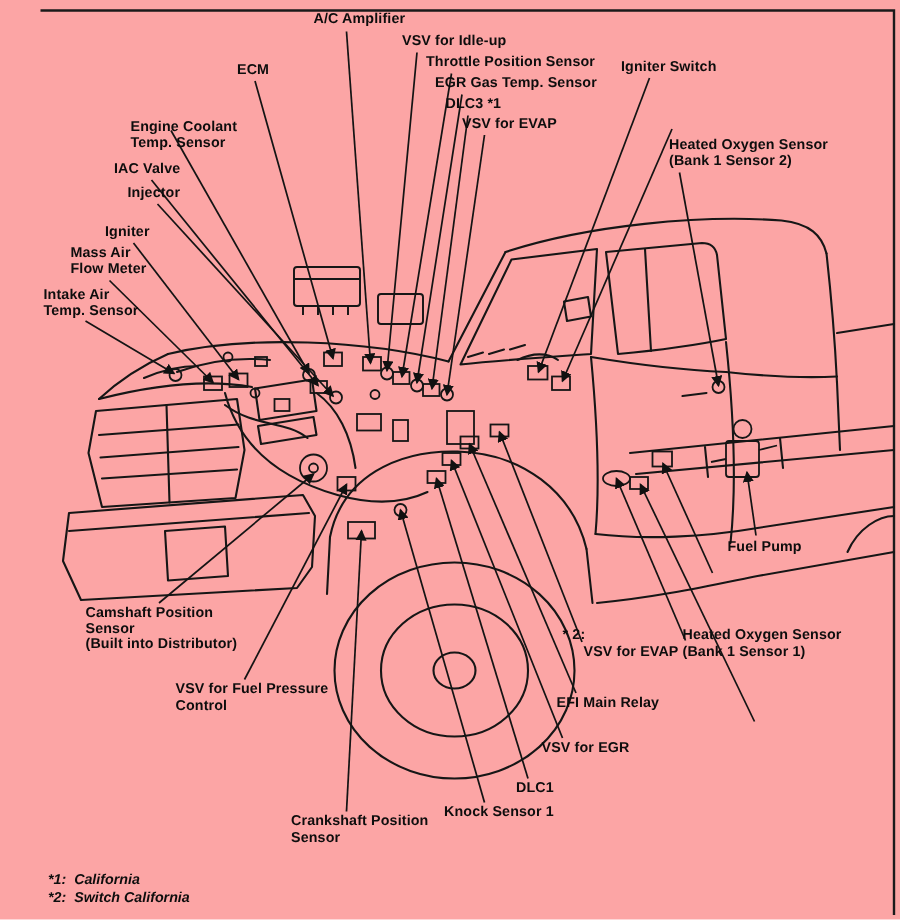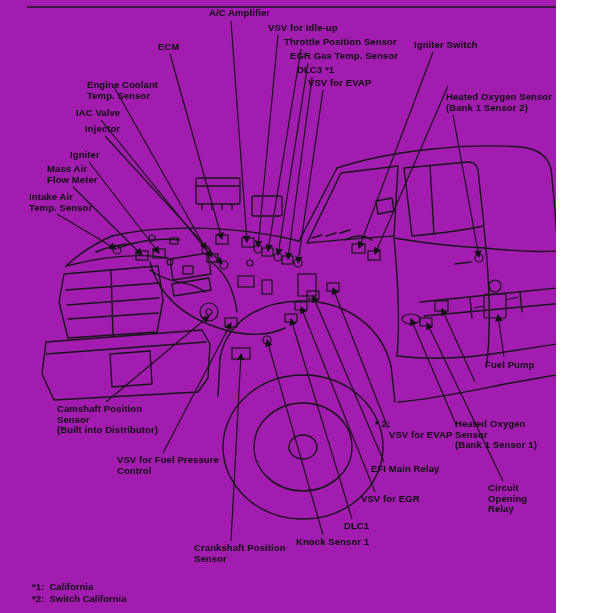--- a/index.html
+++ b/index.html
@@ -1,27 +1,27 @@
 <!DOCTYPE html>
 <html><head>
 <meta charset="utf-8">
 <style>
   html,body{margin:0;padding:0;background:#ffffff;}
   .page{
-    position:relative;width:556px;height:613px;background:#a21caf;
+    position:relative;width:600px;height:613px;background:#fca5a5;
     font-family:"Liberation Sans",sans-serif;overflow:hidden;color:#0d0d0d;
   }
   .page svg{position:absolute;left:0;top:0;z-index:1;}
   .lbl{
     position:absolute;z-index:2;font-size:9.5px;font-weight:bold;
     line-height:10.5px;letter-spacing:.1px;color:#0d0d0d;white-space:pre-line;
   }
   .fnote{
     position:absolute;z-index:2;font-size:9.5px;font-weight:bold;
-    line-height:11px;color:#0d0d0d;white-space:pre;
+    line-height:11px;color:#0d0d0d;white-space:pre;font-style:italic;
   }
 </style>
 </head>
 <body>
 
 <div class="page">
 
   <svg width="600" height="613" viewBox="0 0 600 613">
     <defs>
       <marker id="arr" viewBox="0 0 10 10" refX="8.5" refY="5" markerWidth="6.5" markerHeight="6.5" orient="auto">
@@ -215,20 +215,18 @@
   <div class="lbl" style="left:194px;top:543px">Crankshaft Position
 Sensor</div>
   <div class="lbl" style="left:296px;top:537px">Knock Sensor 1</div>
   <div class="lbl" style="left:344px;top:521px">DLC1</div>
   <div class="lbl" style="left:361px;top:494px">VSV for EGR</div>
   <div class="lbl" style="left:371px;top:464px">EFI Main Relay</div>
   <div class="lbl" style="left:375px;top:419px">* 2:</div>
   <div class="lbl" style="left:389px;top:430px">VSV for EVAP</div>
   <div class="lbl" style="left:455px;top:419px">Heated Oxygen Sensor
 (Bank 1 Sensor 1)</div>
-  <div class="lbl" style="left:488px;top:483px">Circuit Opening
-Relay</div>
   <div class="lbl" style="left:485px;top:360px">Fuel Pump</div>
 
   <div class="fnote" style="left:32px;top:581px">*1:  California</div>
   <div class="fnote" style="left:32px;top:593px">*2:  Switch California</div>
 
 </div>
 
 </body></html>

